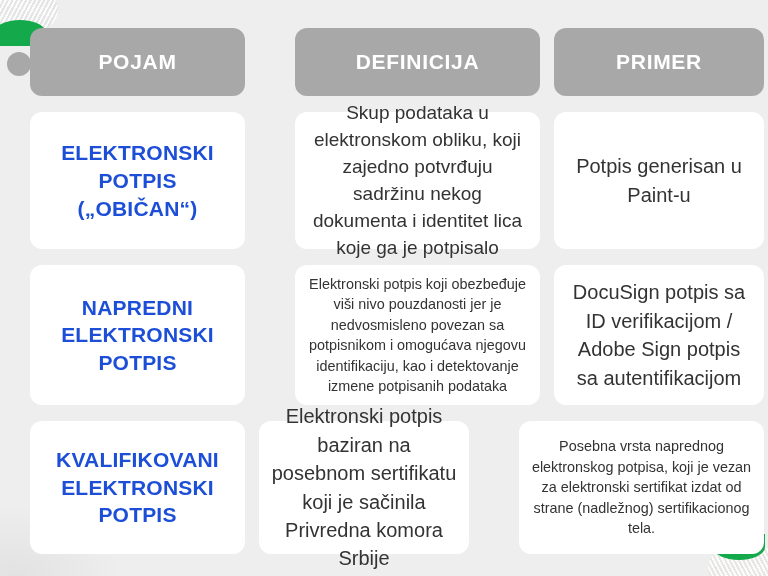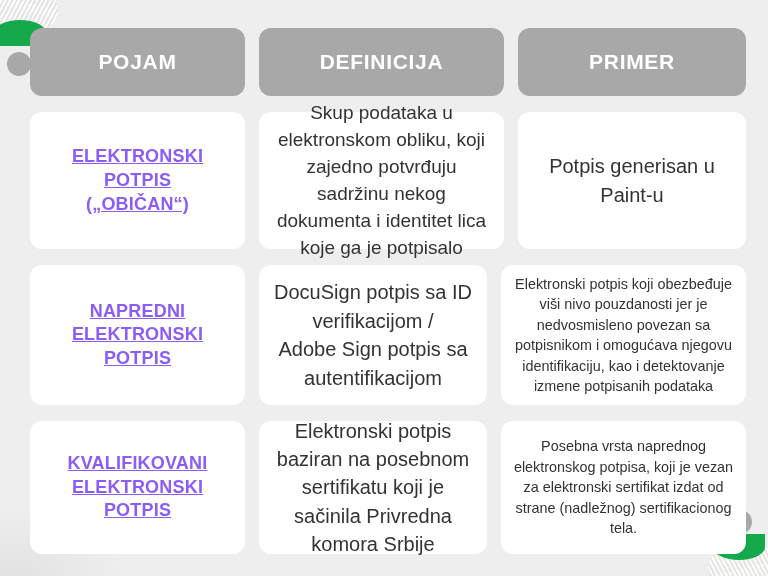--- a/index.html
+++ b/index.html
@@ -97,31 +97,31 @@
     background: radial-gradient(ellipse at 12% 100%, #e2e2e2 0%, rgba(226,226,226,0) 72%);
   }
 
   
   .table {
     position: relative;
     z-index: 1;
     width: 768px;
     height: 576px;
     box-sizing: border-box;
-    padding: 28px 22px 22px 30px;
+    padding: 28px 4px 22px 30px;
     display: flex;
     flex-direction: column;
     gap: 16px;
   }
   .row {
     display: flex;
     gap: 14px;
   }
   .col-term   { flex: 0 0 215px; }
-  .col-def    { flex: 0 0 245px; }
+  .col-def    { flex: 0 0 245px; margin-left: 36px; }
   .col-ex     { flex: 1 1 auto; }
 
   
   .header-row { height: 70px; }
   .head-cell {
     background: #a8a8a8;
     border-radius: 12px;
     display: flex;
     align-items: center;
     justify-content: center;
@@ -140,26 +140,25 @@
     background: #ffffff;
     border-radius: 12px;
     display: flex;
     align-items: center;
     justify-content: center;
     box-sizing: border-box;
     padding: 8px 12px;
     text-align: center;
   }
   .cell.term {
-    color: #8b5cf6;
-    font-size: 18px;
+    color: #1d4ed8;
+    font-size: 21px;
     font-weight: bold;
     line-height: 1.32;
     letter-spacing: .2px;
-    text-decoration: underline;
   }
   .cell.body {
     color: #333333;
     font-size: 19px;
     line-height: 1.42;
   }
   .cell.body.small   { font-size: 14.4px; }
   .cell.body.example { font-size: 20px; }
 </style>
 </head>
@@ -186,23 +185,23 @@
   <div class="row body-row-1">
     <div class="cell term col-term" style="white-space: pre-line;">ELEKTRONSKI POTPIS
 („OBIČAN“)</div>
     <div class="cell body col-def">Skup podataka u elektronskom obliku, koji zajedno potvrđuju sadržinu nekog dokumenta i identitet lica koje ga je potpisalo</div>
     <div class="cell body example col-ex">Potpis generisan u Paint-u</div>
   </div>
 
   <div class="row body-row-2">
     <div class="cell term col-term" style="white-space: pre-line; text-align: center;">NAPREDNI
 ELEKTRONSKI POTPIS</div>
+    <div class="cell body small col-def">Elektronski potpis koji obezbeđuje viši nivo pouzdanosti jer je nedvosmisleno povezan sa potpisnikom i omogućava njegovu identifikaciju, kao i detektovanje izmene potpisanih podataka</div>
     <div class="cell body example col-ex" style="white-space: pre-line;">DocuSign potpis sa ID verifikacijom  /
 Adobe Sign potpis sa autentifikacijom</div>
-    <div class="cell body small col-def">Elektronski potpis koji obezbeđuje viši nivo pouzdanosti jer je nedvosmisleno povezan sa potpisnikom i omogućava njegovu identifikaciju, kao i detektovanje izmene potpisanih podataka</div>
   </div>
 
   <div class="row body-row-3">
     <div class="cell term col-term" style="white-space: pre-line;">KVALIFIKOVANI
 ELEKTRONSKI POTPIS</div>
     <div class="cell body example col-ex">Elektronski potpis baziran na posebnom sertifikatu koji je sačinila Privredna komora Srbije</div>
     <div class="cell body small col-def">Posebna vrsta naprednog elektronskog potpisa, koji je vezan za elektronski sertifikat izdat od strane (nadležnog) sertifikacionog tela.</div>
   </div>
 
 </div>

